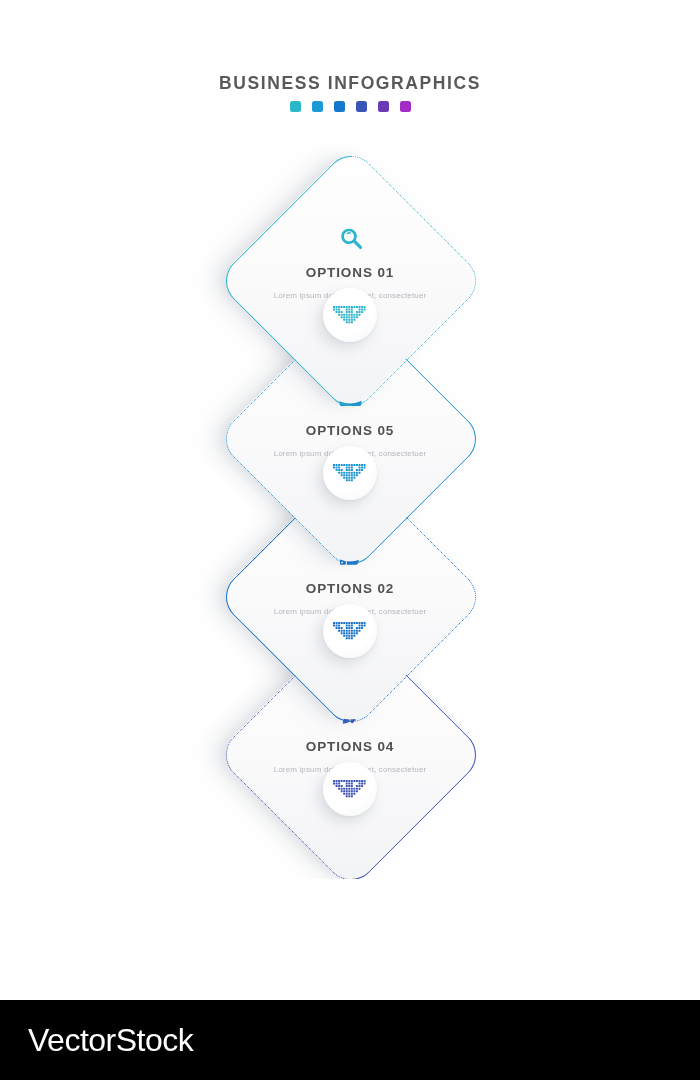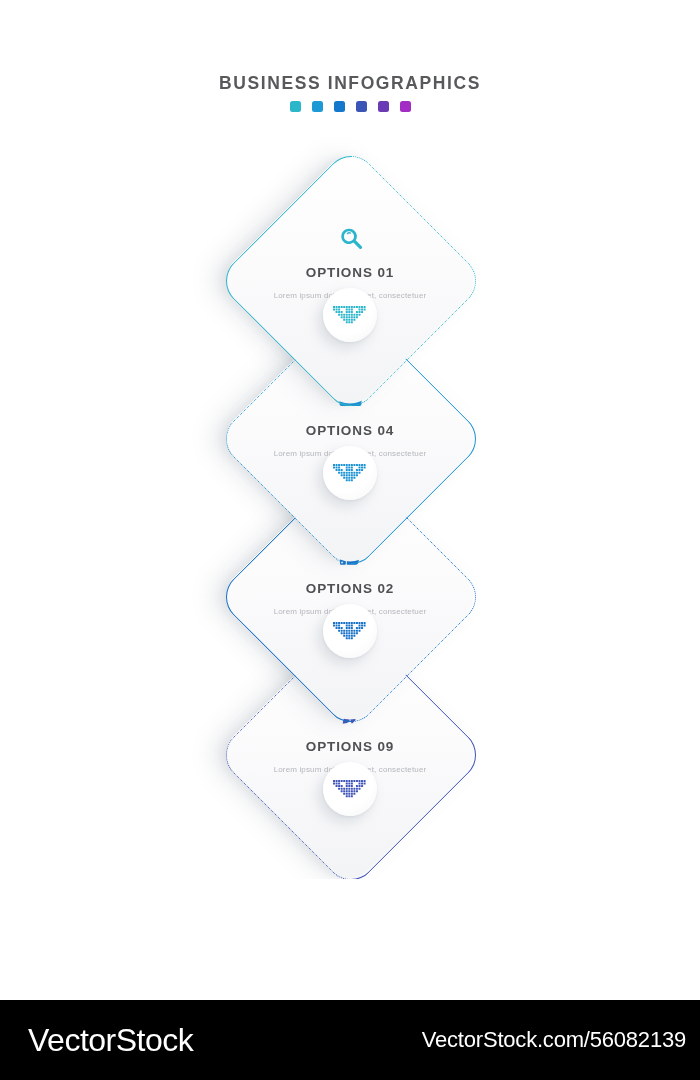--- a/index.html
+++ b/index.html
@@ -252,21 +252,21 @@
         <div class="dia dia-solid edge-solid-right" style="--c: #1a93d4;"></div>
         <div class="dia dia-dotted edge-dot-left" style="--c: #1a93d4;"></div>
         <div class="card-content">
           <div class="card-icon">
             <svg width="27" height="27" viewBox="0 0 32 32" style="fill: rgb(26, 147, 212);">
               <path d="M12.4 4.4a2.6 2.6 0 0 0-2.6 2.6v1.6H5.4A2.4 2.4 0 0 0 3 11v3.4h26V11a2.4 2.4 0 0 0-2.4-2.4h-4.4V7a2.6 2.6 0 0 0-2.6-2.6zm0 2.2h7.2c.3 0 .5.2.5.5v1.5h-8.2V7.1c0-.3.2-.5.5-.5z"></path>
               <path d="M3 16.1v7.5A2.4 2.4 0 0 0 5.4 26h21.2a2.4 2.4 0 0 0 2.4-2.4v-7.5h-9.6v1.6a1 1 0 0 1-1 1h-4.8a1 1 0 0 1-1-1v-1.6z"></path>
               <path d="M14.4 15.1h3.2v2.2h-3.2z"></path>
             </svg>
           </div>
-          <div class="card-title">OPTIONS 04</div>
+          <div class="card-title">OPTIONS 05</div>
           <div class="card-desc">Lorem ipsum dolor sit amet, consectetuer adipiscing elit</div>
         </div>
       </div>
       <div class="card" style="top: 426px; z-index: 28;">
         <div class="dia dia-body"></div>
         <div class="dia dia-solid edge-solid-left" style="--c: #1570c9;"></div>
         <div class="dia dia-dotted edge-dot-right" style="--c: #1570c9;"></div>
         <div class="card-content">
           <div class="card-icon">
             <svg width="27" height="27" viewBox="0 0 32 32" style="fill: rgb(21, 112, 201);">
@@ -283,21 +283,21 @@
         <div class="dia dia-body"></div>
         <div class="dia dia-solid edge-solid-right" style="--c: #4054b8;"></div>
         <div class="dia dia-dotted edge-dot-left" style="--c: #4054b8;"></div>
         <div class="card-content">
           <div class="card-icon">
             <svg width="27" height="27" viewBox="0 0 32 32" style="fill: rgb(64, 84, 184);">
               <path d="M27.8 3.2c-4.6-.6-9.6 1.2-13 4.6l-2.2 2.2-4.2-.7a2 2 0 0 0-1.8.6L3.9 12.6a1 1 0 0 0 .4 1.7l4.6 1.5 6.5 6.5 1.5 4.6a1 1 0 0 0 1.7.4l2.7-2.7a2 2 0 0 0 .6-1.8l-.7-4.2 2.2-2.2c3.4-3.4 5.2-8.4 4.6-13a.9.9 0 0 0-.2-.2zM21 7.9a2.9 2.9 0 1 1 0 5.8 2.9 2.9 0 0 1 0-5.8z"></path>
               <path d="M8.8 21.2c-1.6 1.6-2 7-2 7s5.4-.4 7-2a3.5 3.5 0 0 0-5-5z"></path>
             </svg>
           </div>
-          <div class="card-title">OPTIONS 09</div>
+          <div class="card-title">OPTIONS 04</div>
           <div class="card-desc">Lorem ipsum dolor sit amet, consectetuer adipiscing elit</div>
         </div>
       </div>
       <div class="node" style="top: 252px;">
         <span>
           <svg width="33.1" height="17.8" viewBox="0 0 33.1 17.8" style="fill: rgb(43, 181, 204);">
             <rect x="0.00" y="0.00" width="2" height="2" rx="0.3"></rect>
             <rect x="2.55" y="0.00" width="2" height="2" rx="0.3"></rect>
             <rect x="5.10" y="0.00" width="2" height="2" rx="0.3"></rect>
             <rect x="7.65" y="0.00" width="2" height="2" rx="0.3"></rect>
@@ -537,14 +537,13 @@
             <rect x="17.85" y="15.30" width="2" height="2" rx="0.3"></rect>
           </svg>
         </span>
       </div>
     </div>
 
 </div>
 
 <div class="watermark">
   <div class="wm-logo">VectorStock</div>
-  <div class="wm-url">VectorStock.com/56082139</div>
 </div>
 
 </body></html>

